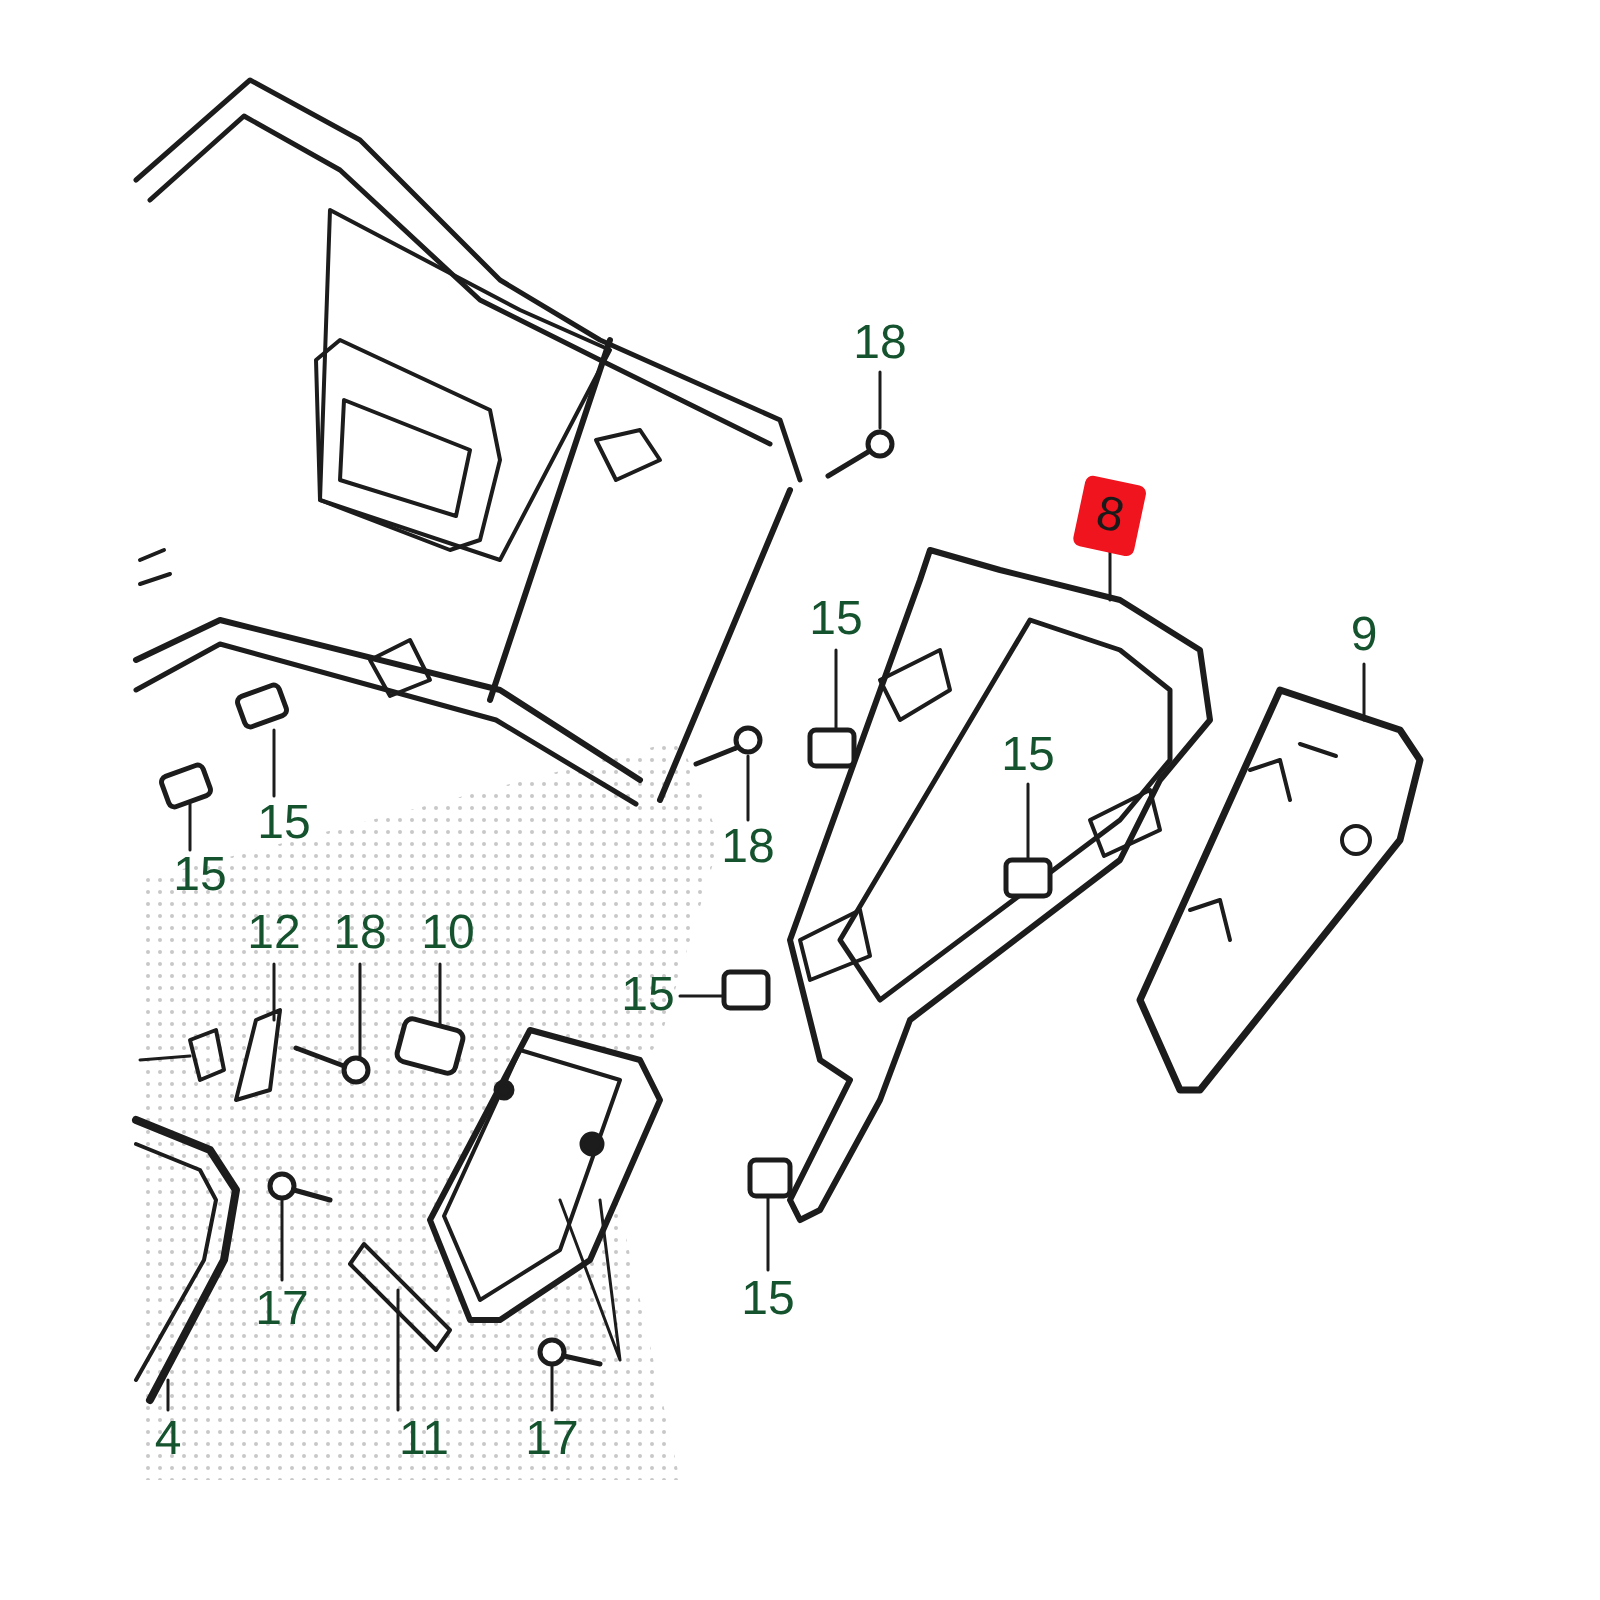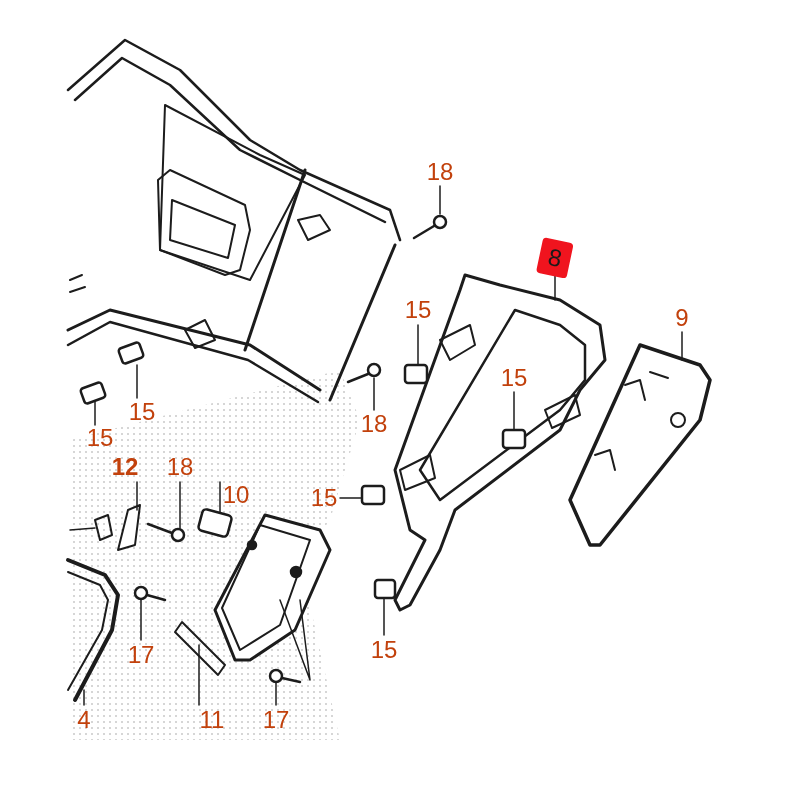--- a/index.html
+++ b/index.html
@@ -1,18 +1,18 @@
 <!DOCTYPE html>
 <html><head>
 <meta charset="utf-8">
 <style>
   html, body { margin:0; padding:0; background:#ffffff; }
   body { width:800px; height:800px; overflow:hidden; position:relative; font-family:"Liberation Sans", sans-serif; }
   #diagram { position:absolute; left:0; top:0; width:800px; height:800px; }
-  .callout { position:absolute; font-family:"Liberation Sans", sans-serif; font-size:24px; color:#c2410c; line-height:1; transform:translate(-50%,-50%); white-space:nowrap; }
+  .callout { position:absolute; font-family:"Liberation Sans", sans-serif; font-size:24px; color:#14532d; line-height:1; transform:translate(-50%,-50%); white-space:nowrap; }
   .callout.hl { background:#f0141e; color:#1a1a1a; padding:6px 9px; border-radius:4px; transform:translate(-50%,-50%) rotate(12deg); }
 </style>
 </head>
 <body>
 
 <svg id="diagram" width="800" height="800" viewBox="0 0 800 800" fill="none" stroke="#1c1c1c" stroke-width="2.5" stroke-linejoin="round" stroke-linecap="round">
   <defs>
     <pattern id="dots" width="6" height="6" patternUnits="userSpaceOnUse">
       <circle cx="2" cy="2" r="1" fill="#c8c8c8" stroke="none"></circle>
     </pattern>
@@ -122,21 +122,21 @@
 </svg>
 
 <div class="callout hl" style="left:555px;top:258px;">8</div>
 <div class="callout" style="left:682px;top:318px;">9</div>
 <div class="callout" style="left:440px;top:172px;">18</div>
 <div class="callout" style="left:418px;top:310px;">15</div>
 <div class="callout" style="left:514px;top:378px;">15</div>
 <div class="callout" style="left:374px;top:424px;">18</div>
 <div class="callout" style="left:142px;top:412px;">15</div>
 <div class="callout" style="left:100px;top:438px;">15</div>
-<div class="callout" style="left:125px;top:467px;font-weight:bold;">12</div>
+<div class="callout" style="left:137px;top:467px;">12</div>
 <div class="callout" style="left:180px;top:467px;">18</div>
-<div class="callout" style="left:236px;top:467px;margin-top:28px;">10</div>
+<div class="callout" style="left:224px;top:467px;">10</div>
 <div class="callout" style="left:324px;top:498px;">15</div>
 <div class="callout" style="left:141px;top:655px;">17</div>
 <div class="callout" style="left:384px;top:650px;">15</div>
 <div class="callout" style="left:84px;top:720px;">4</div>
 <div class="callout" style="left:212px;top:720px;">11</div>
 <div class="callout" style="left:276px;top:720px;">17</div>
 
 </body></html>

